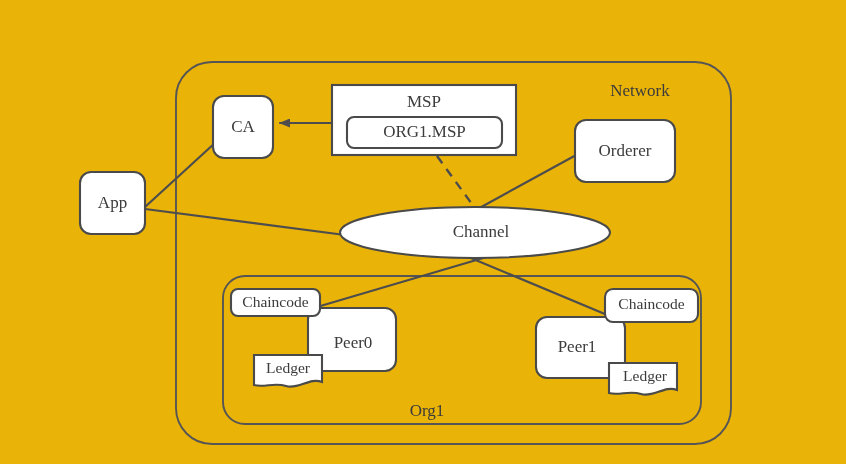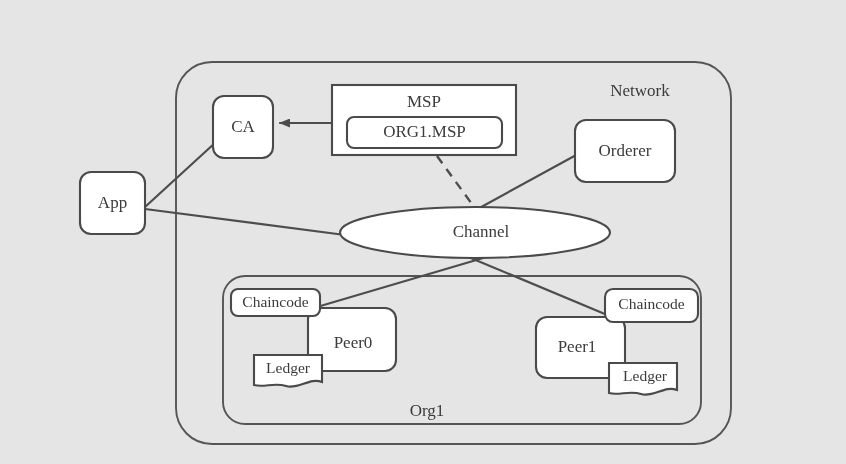--- a/index.html
+++ b/index.html
@@ -10,21 +10,21 @@
   body {
     width: 846px;
     height: 464px;
     overflow: hidden;
     font-family: "Liberation Serif", "DejaVu Serif", serif;
   }
   #diagram-root {
     position: relative;
     width: 846px;
     height: 464px;
-    background: #e5e5e5;
+    background: #eab308;
   }
   svg.canvas {
     position: absolute;
     left: 0;
     top: 0;
     width: 846px;
     height: 464px;
   }
   .lbl {
     fill: #3b3b3b;

